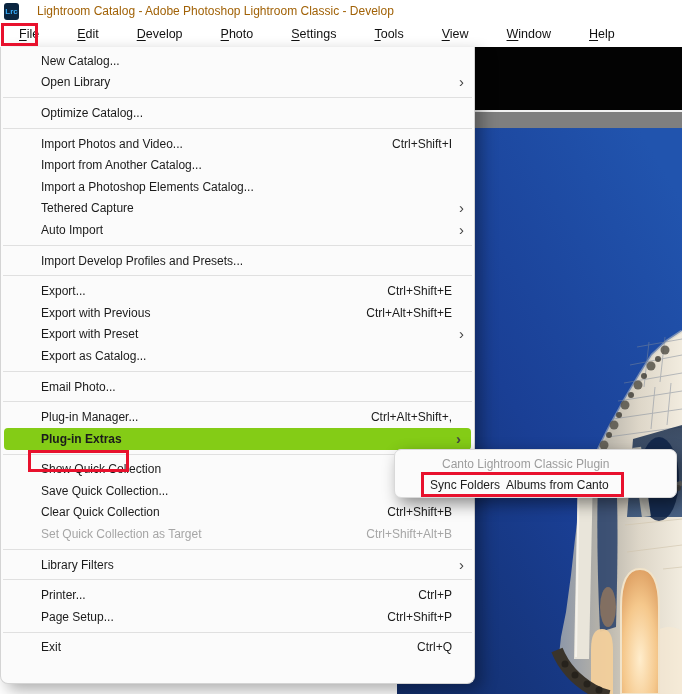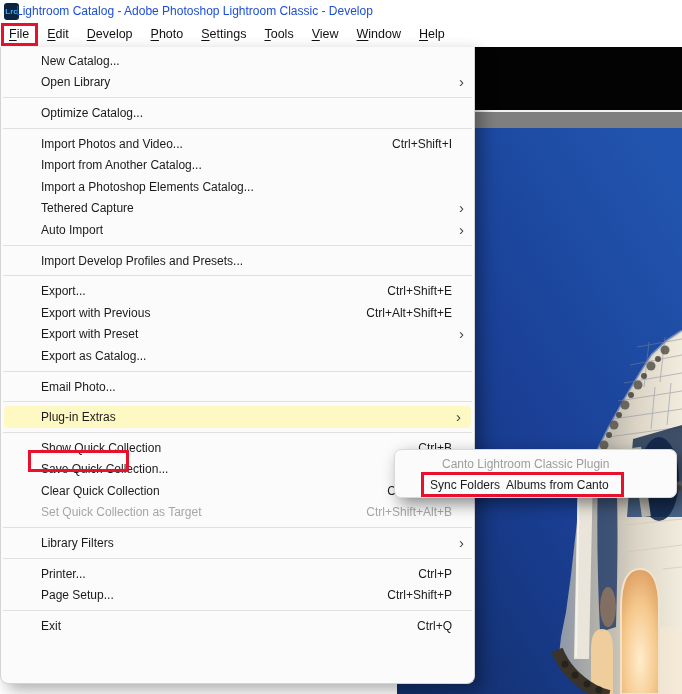--- a/index.html
+++ b/index.html
@@ -6,42 +6,42 @@
   body{
     width:682px;height:694px;position:relative;overflow:hidden;
     background:#ffffff;
     font-family:"Liberation Sans", sans-serif;
     -webkit-user-select:none;user-select:none;
   }
   
   .titlebar{position:absolute;left:0;top:0;width:682px;height:23px;background:#ffffff;z-index:5;display:flex;align-items:center;}
   .app-icon{position:absolute;left:4px;top:3px;width:15px;height:17px;background:#0a2540;border-radius:3px;
     color:#34a9f7;font-size:8px;font-weight:bold;display:flex;align-items:center;justify-content:center;letter-spacing:0;}
-  .title-text{position:absolute;left:16px;top:4px;font-size:12px;color:#1d4ed8;white-space:nowrap;}
+  .title-text{position:absolute;left:37px;top:4px;font-size:12px;color:#a16207;white-space:nowrap;}
   
   .menubar{position:absolute;left:0;top:23px;width:682px;height:24px;background:#ffffff;z-index:5;display:flex;align-items:center;}
-  .mb-item{padding:0 9px;font-size:12.5px;color:#111;height:24px;line-height:22px;white-space:nowrap;cursor:default;}
+  .mb-item{padding:0 19px;font-size:12.5px;color:#111;height:24px;line-height:22px;white-space:nowrap;cursor:default;}
   .mb-item .u{text-decoration:underline;text-underline-offset:2px;}
   
   .photo{position:absolute;left:397px;top:47px;width:285px;height:647px;z-index:1;}
   
   .bottom-strip{position:absolute;left:0;top:684px;width:397px;height:10px;z-index:1;
     background:linear-gradient(90deg,
       #141414 0px,#141414 7px,#3f3f3f 7px,#3f3f3f 9px,#141414 9px,#141414 19px,
       #969696 19px,#969696 23px,#161616 23px,#306px,#161616 306px,
       #000 306px,#000 310px,#4a4a4a 310px,#4a4a4a 313px,#000 313px,#000 318px,
       #2e2e2e 318px,#2e2e2e 322px,#6e6e6e 322px,#777 100%);}
   
   .menu-panel{position:absolute;left:0;top:47px;width:475px;height:637px;z-index:10;
     background:#fbfbfb;border:1px solid #d4d4d4;border-top:none;box-sizing:border-box;
     border-radius:0 0 8px 8px;box-shadow:7px 6px 16px rgba(0,0,0,.32);
     padding-top:3px;}
   .menu-item{display:flex;align-items:center;height:21.6px;padding-left:40px;position:relative;
     font-size:12px;color:#1b1b1b;cursor:default;}
-  .menu-item.hovered{background:#fef9c3;border-radius:4px;margin:0 3px;padding-left:37px;}
+  .menu-item.hovered{background:#84cc16;border-radius:4px;margin:0 3px;padding-left:37px;font-weight:bold;}
   .menu-item.disabled{color:#a6a6a6;}
   .mi-label{white-space:nowrap;}
   .mi-shortcut{margin-left:auto;padding-right:22px;white-space:nowrap;}
   .menu-item.disabled .mi-shortcut{color:#a6a6a6;}
   .mi-arrow{position:absolute;right:10px;top:50%;transform:translateY(-54%);font-size:15px;color:#444;line-height:1;}
   .menu-sep{height:1px;background:#e0e0e0;margin:4px 2px;}
   
   .submenu{position:absolute;left:394px;top:449px;width:283px;height:49px;z-index:20;
     background:#fbfbfb;border:1px solid #d9d9d9;box-sizing:border-box;border-radius:7px;
     box-shadow:5px 6px 16px rgba(0,0,0,.45);padding-top:3px;}
@@ -221,20 +221,24 @@
       <span class="mi-arrow">›</span>
     </div>
     <div class="menu-item">
       <span class="mi-label">Export as Catalog...</span>
     </div>
     <div class="menu-sep"></div>
     <div class="menu-item">
       <span class="mi-label">Email Photo...</span>
     </div>
     <div class="menu-sep"></div>
+    <div class="menu-item">
+      <span class="mi-label">Plug-in Manager...</span>
+      <span class="mi-shortcut">Ctrl+Alt+Shift+,</span>
+    </div>
     <div class="menu-item hovered">
       <span class="mi-label">Plug-in Extras</span>
       <span class="mi-arrow">›</span>
     </div>
     <div class="menu-sep"></div>
     <div class="menu-item">
       <span class="mi-label">Show Quick Collection</span>
       <span class="mi-shortcut">Ctrl+B</span>
     </div>
     <div class="menu-item">

